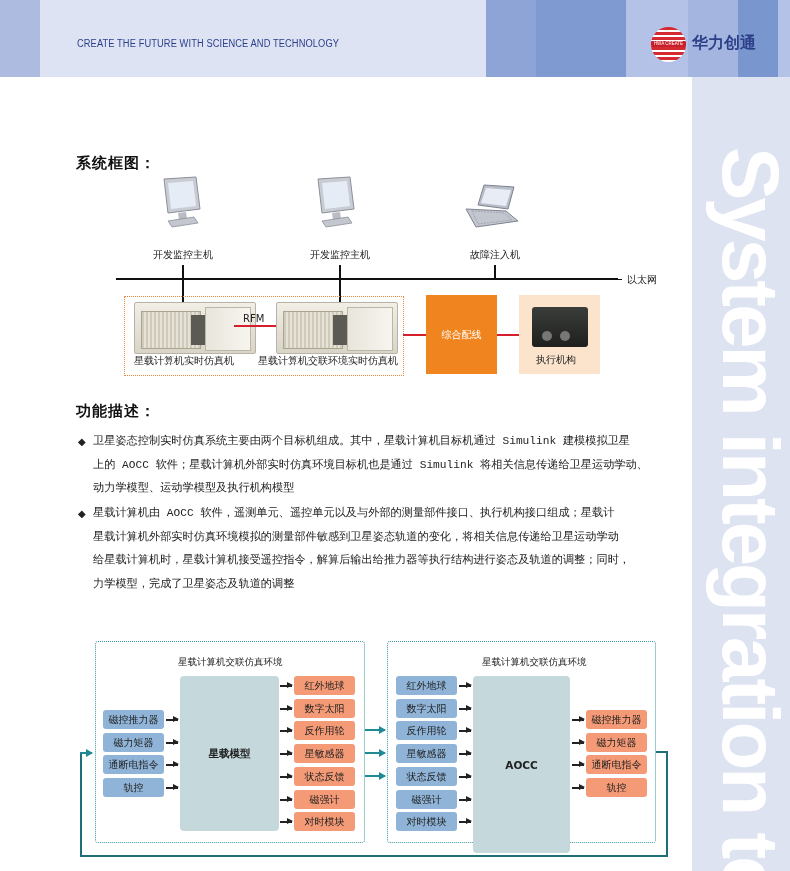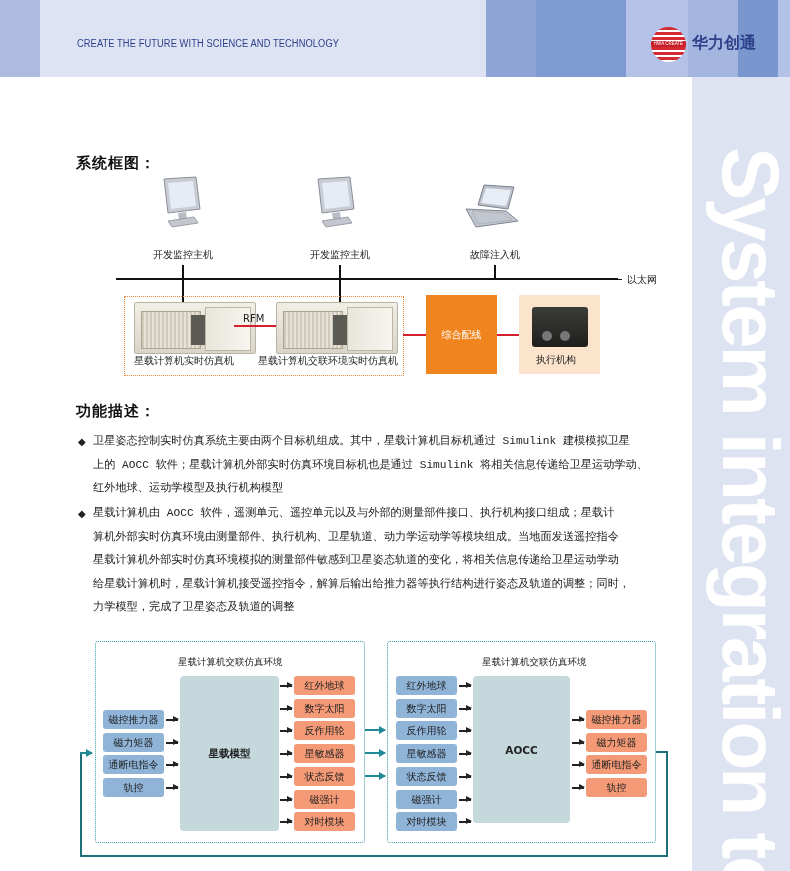--- a/index.html
+++ b/index.html
@@ -142,27 +142,26 @@
   <div class="device" style="left:13px;top:12px;"></div>
   <div class="node-label" style="left:17px;top:58px;">执行机构</div>
 </div>
 
 <div class="sec-title" style="left:76px;top:402px;">功能描述：</div>
 
 <div class="para" style="top:430px;">
   <span class="bullet">◆</span>
   <span class="txt">卫星姿态控制实时仿真系统主要由两个目标机组成。其中，星载计算机目标机通过 Simulink 建模模拟卫星</span>
   <span class="txt">上的 AOCC 软件；星载计算机外部实时仿真环境目标机也是通过 Simulink 将相关信息传递给卫星运动学动、</span>
-  <span class="txt">红外地球、运动学模型及执行机构模型</span>
+  <span class="txt">动力学模型、运动学模型及执行机构模型</span>
 </div>
 
 <div class="para" style="top:502px;">
   <span class="bullet">◆</span>
   <span class="txt">星载计算机由 AOCC 软件，遥测单元、遥控单元以及与外部的测量部件接口、执行机构接口组成；星载计</span>
-  <span class="txt">算机外部实时仿真环境由测量部件、执行机构、卫星轨道、动力学运动学等模块组成。当地面发送遥控指令</span>
   <span class="txt">星载计算机外部实时仿真环境模拟的测量部件敏感到卫星姿态轨道的变化，将相关信息传递给卫星运动学动</span>
   <span class="txt">给星载计算机时，星载计算机接受遥控指令，解算后输出给推力器等执行结构进行姿态及轨道的调整；同时，</span>
   <span class="txt">力学模型，完成了卫星姿态及轨道的调整</span>
 </div>
 
 <div class="panel" style="left:95px;top:641px;width:270px;height:202px;"></div>
 <div class="panel-title" style="left:178px;top:656px;">星载计算机交联仿真环境</div>
 <div class="core" style="left:180px;top:676px;width:99px;height:155px;">
   <span>星载模型</span>
 </div>
@@ -186,21 +185,21 @@
 <div class="arrow" style="left:280px;top:685px;width:12px;"></div>
 <div class="arrow" style="left:280px;top:708px;width:12px;"></div>
 <div class="arrow" style="left:280px;top:730px;width:12px;"></div>
 <div class="arrow" style="left:280px;top:753px;width:12px;"></div>
 <div class="arrow" style="left:280px;top:776px;width:12px;"></div>
 <div class="arrow" style="left:280px;top:799px;width:12px;"></div>
 <div class="arrow" style="left:280px;top:821px;width:12px;"></div>
 
 <div class="panel" style="left:387px;top:641px;width:269px;height:202px;"></div>
 <div class="panel-title" style="left:482px;top:656px;">星载计算机交联仿真环境</div>
-<div class="core" style="left:473px;top:676px;width:97px;height:147px;">
+<div class="core" style="left:473px;top:676px;width:97px;height:177px;">
   <span>AOCC</span>
 </div>
 
 <div class="chip blue" style="left:396px;top:676px;width:61px;">红外地球</div>
 <div class="chip blue" style="left:396px;top:699px;width:61px;">数字太阳</div>
 <div class="chip blue" style="left:396px;top:721px;width:61px;">反作用轮</div>
 <div class="chip blue" style="left:396px;top:744px;width:61px;">星敏感器</div>
 <div class="chip blue" style="left:396px;top:767px;width:61px;">状态反馈</div>
 <div class="chip blue" style="left:396px;top:790px;width:61px;">磁强计</div>
 <div class="chip blue" style="left:396px;top:812px;width:61px;">对时模块</div>

